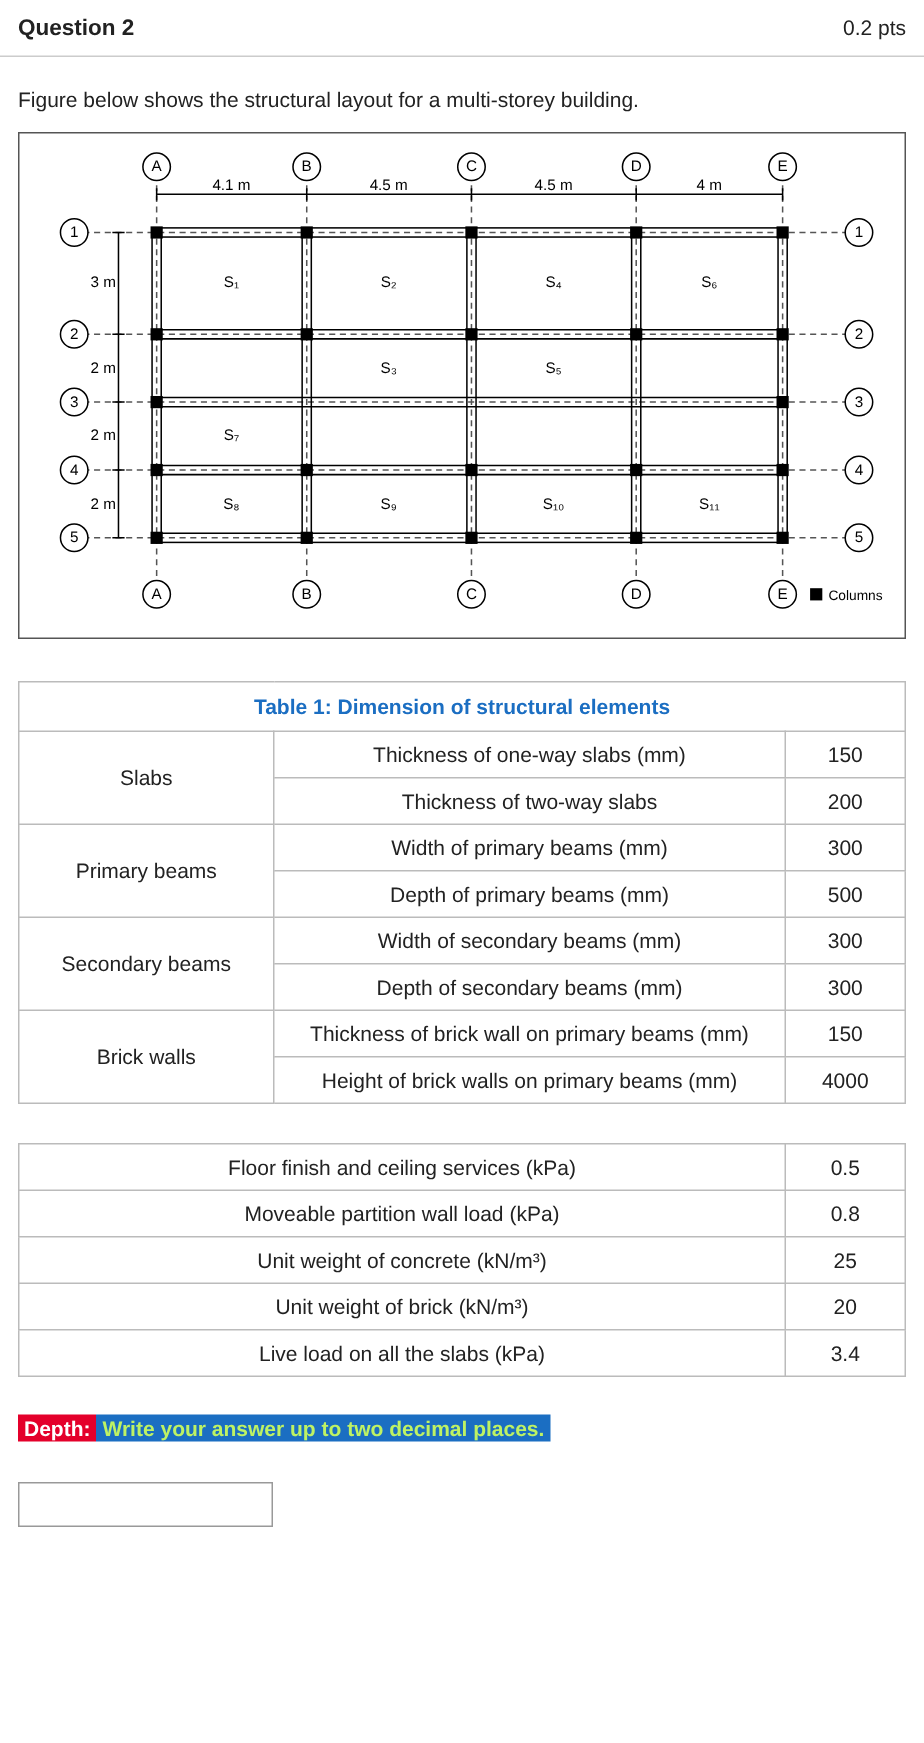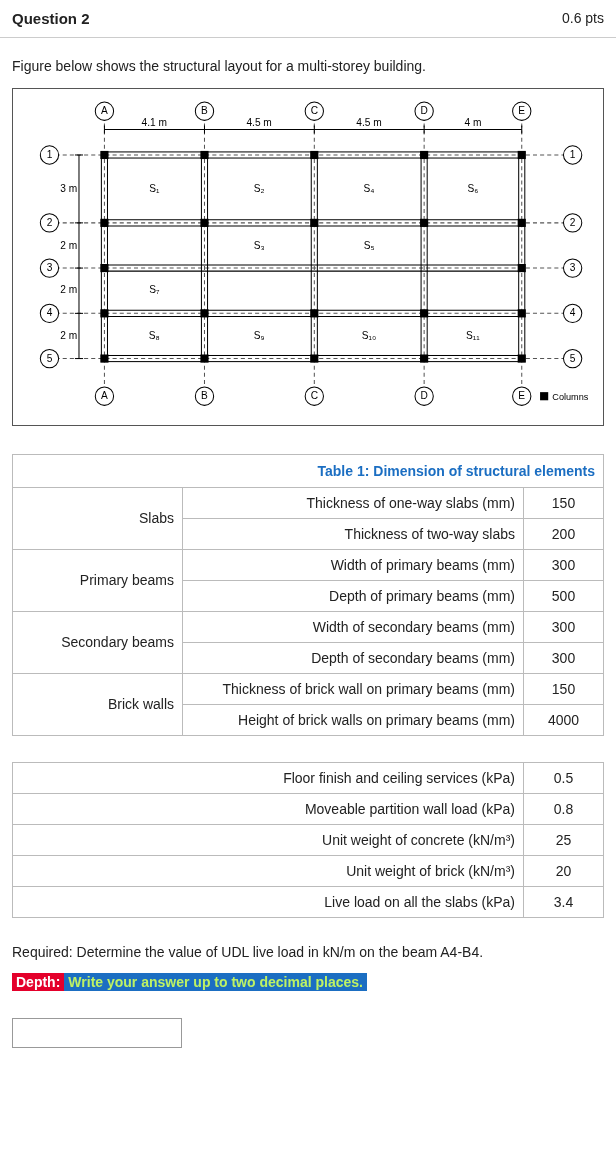--- a/index.html
+++ b/index.html
@@ -38,21 +38,21 @@
       padding: 8px 8px;
     }
     table {
       width: 100%;
       border-collapse: collapse;
       margin-bottom: 26px;
     }
     th, td {
       border: 1px solid #bbb;
       padding: 7px 8px;
-      text-align: right;
+      text-align: center;
       vertical-align: middle;
       font-size: 14px;
     }
     .valcol { text-align: center; width: 80px; margin-top: 10px; }
     .groupcol { width: 170px; }
     .required { margin: 6px 0 6px 0; }
     .note-label {
       background: #e4002b;
       color: #fff;
       font-weight: bold;
@@ -71,21 +71,21 @@
       border: 1px solid #999;
       padding: 4px 6px;
       font-size: 14px;
     }
   </style>
 </head>
 <body>
 
 <div class="question-header">
   <span class="question-title">Question 2</span>
-  <span class="pts">0.6 pts</span>
+  <span class="pts">0.2 pts</span>
 </div>
 
 <div class="content">
   <p class="intro">Figure below shows the structural layout for a multi-storey building.</p>
 
   <div class="figure-box">
     <svg viewBox="0 0 560 310">
 
       <defs></defs>
 
@@ -314,19 +314,18 @@
           <td>Unit weight of brick (kN/m³)</td>
           <td class="valcol">20</td>
         </tr>
     <tr>
           <td>Live load on all  the slabs (kPa)</td>
           <td class="valcol">3.4</td>
         </tr>
   </tbody>
     </table>
 
-  <p class="required">Required: Determine the value of UDL live load in kN/m on the beam A4-B4.</p>
   <p>
     <span class="note-label">Depth:</span><span class="note-text">Write your answer up to two decimal places.</span>
   </p>
 
   <input type="text" class="answer-input" placeholder="" style="">
 </div>
 
 </body></html>

